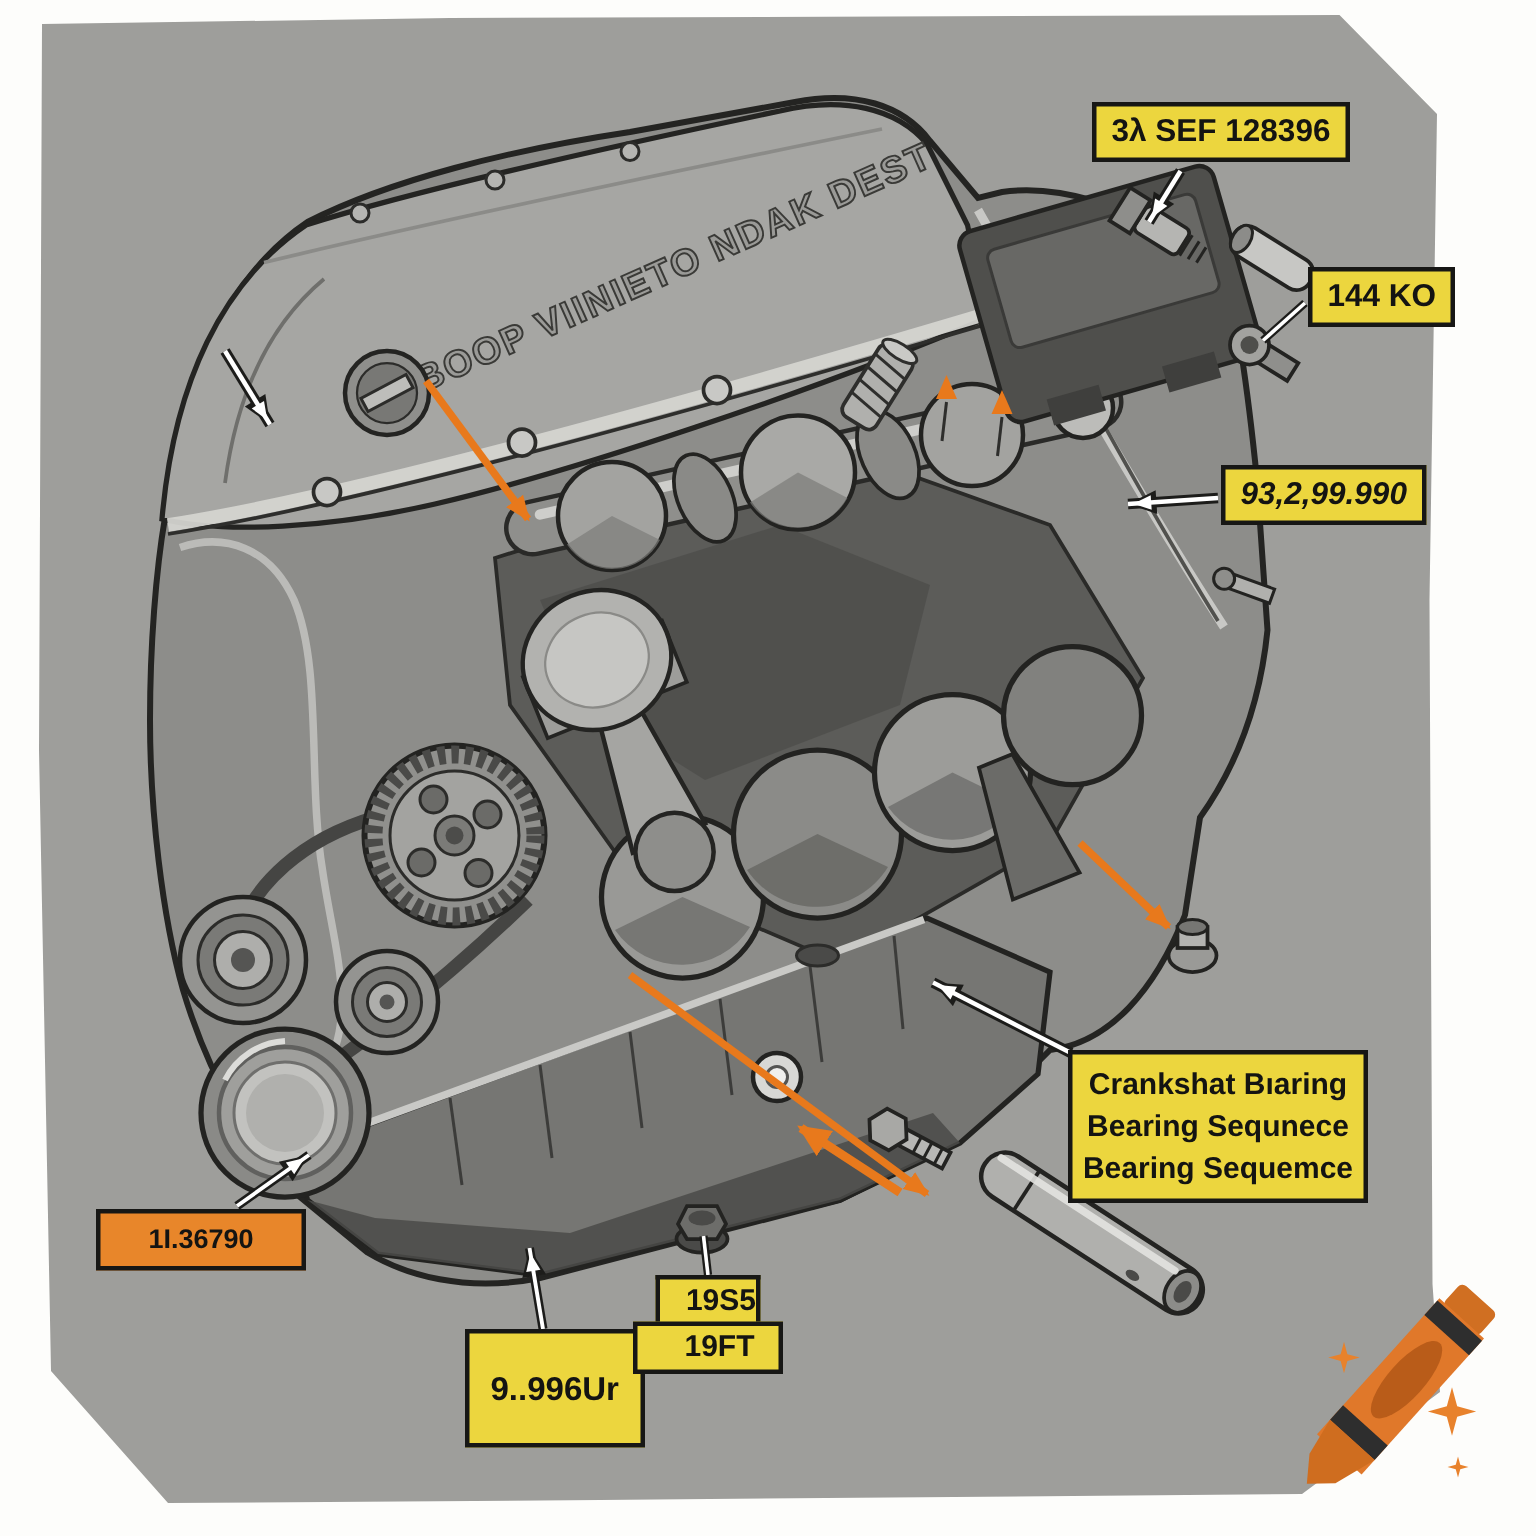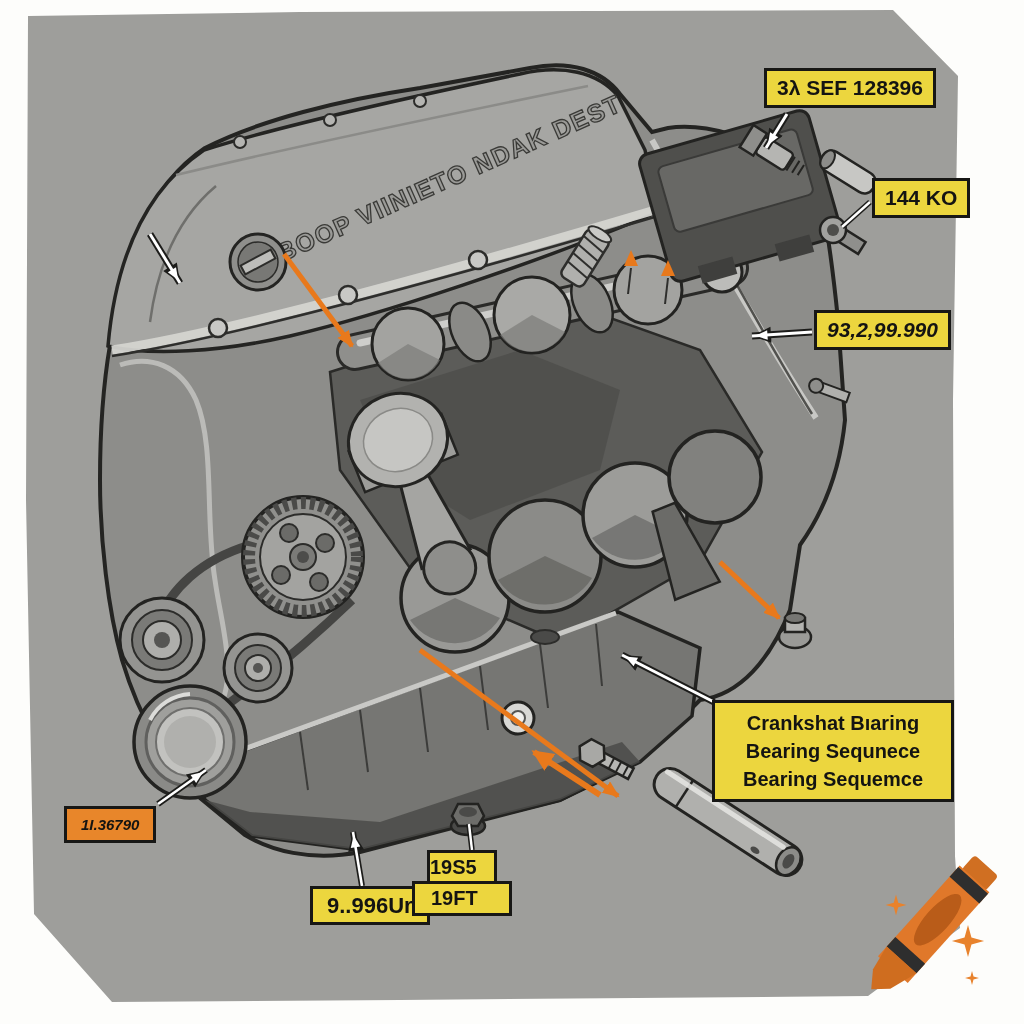--- a/index.html
+++ b/index.html
@@ -7,24 +7,24 @@
          font-family:"Liberation Sans","DejaVu Sans",sans-serif;}
   .paper{position:absolute;left:0;top:0;width:1024px;height:1024px;background:#9e9e9b;
          clip-path:polygon(28px 16px,300px 12px,893px 10px,958px 76px,953px 400px,955px 856px,
                            960px 928px,868px 996px,400px 1000px,112px 1002px,34px 914px,26px 500px);}
   svg.art{position:absolute;left:0;top:0;}
   .lbl{position:absolute;background:#ecd63e;border:3px solid #171715;color:#141412;
        font-weight:bold;font-size:20px;line-height:1.15;padding:5px 10px;white-space:nowrap;
        box-sizing:border-box;}
   .lbl.orange{background:#e8862a;}
   .lbl.big{font-size:21px;}
-  .crank-box{position:absolute;left:712px;top:700px;width:242px;background:#ecd63e;
+  .crank-box{position:absolute;left:712px;top:700px;width:200px;background:#ecd63e;
        border:3px solid #171715;color:#141412;font-weight:bold;font-size:20px;line-height:1.4;
        text-align:center;padding:6px 4px;box-sizing:border-box;}
-  .step{position:absolute;left:412px;top:850px;width:100px;text-align:left;}
+  .step{position:absolute;left:422px;top:850px;width:100px;text-align:right;}
   .step .s1{margin:0 auto;width:70px;background:#ecd63e;border:3px solid #171715;border-bottom:none;
        font-weight:bold;font-size:20px;color:#141412;padding:3px 0;box-sizing:border-box;}
   .step .s2{margin:-1px auto 0;width:100px;background:#ecd63e;border:3px solid #171715;
        font-weight:bold;font-size:20px;color:#141412;padding:3px 16px;box-sizing:border-box;}
 </style>
 </head>
 <body>
 
 <div class="stage">
 
@@ -311,30 +311,30 @@
         <rect x="-20" y="34" width="40" height="13" fill="#2e2e2e"></rect>
         <ellipse cx="0" cy="-7" rx="12" ry="33" fill="#b95c19"></ellipse>
         <polygon points="-20,47 20,47 11,76 -3,89 -15,73" fill="#cf6d1f"></polygon>
       </g>
       <path transform="translate(896,905) scale(0.75)" d="M0,-14 L3,-3 L14,0 L3,3 L0,14 L-3,3 L-14,0 L-3,-3 Z" fill="#e8822c"></path>
       <path transform="translate(968,941) scale(1.15)" d="M0,-14 L3,-3 L14,0 L3,3 L0,14 L-3,3 L-14,0 L-3,-3 Z" fill="#e8822c"></path>
       <path transform="translate(972,978) scale(0.5)" d="M0,-14 L3,-3 L14,0 L3,3 L0,14 L-3,3 L-14,0 L-3,-3 Z" fill="#e8822c"></path>
     </g>
   </svg>
 
-  <div class="lbl big" style="left:728px;top:68px;margin-left:36px;">3λ SEF 128396</div>
+  <div class="lbl big" style="left:728px;top:68px;">3λ SEF 128396</div>
 
   <div class="lbl big" style="left:872px;top:178px;">144 KO</div>
 
   <div class="lbl big" style="left:814px;top:310px;font-style:italic;">93,2,99.990</div>
 
 
-  <div class="lbl orange" style="left:64px;top:806px;font-size:15px;padding:7px 14px;font-style:italic;">1I.36790</div>
-
-  <div class="lbl" style="left:310px;top:886px;font-size:22px;padding:4px 14px;">9..996Ur</div>
+  <div class="lbl orange" style="left:64px;top:806px;font-size:18px;padding:7px 32px;">1I.36790</div>
+
+  <div class="lbl" style="left:310px;top:886px;font-size:22px;padding:24px 14px;">9..996Ur</div>
 
   <div class="step">
     <div class="s1">19S5</div>
     <div class="s2">19FT</div>
   </div>
 
   <div class="crank-box">
     <div>Crankshat Bıaring</div>
     <div>Bearing Sequnece</div>
     <div>Bearing Sequemce</div>

